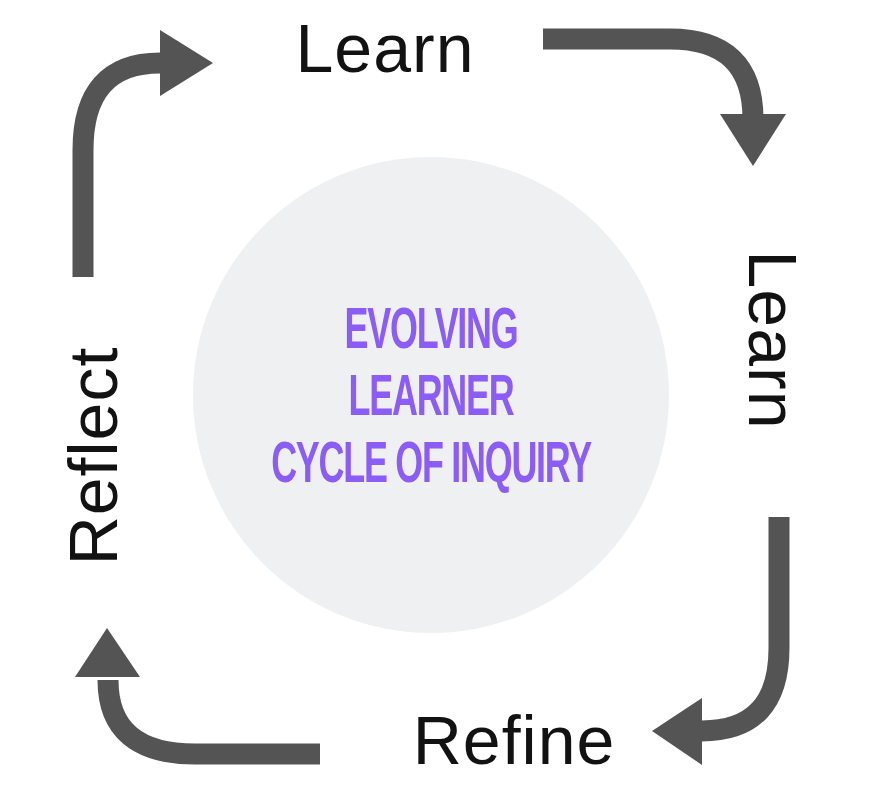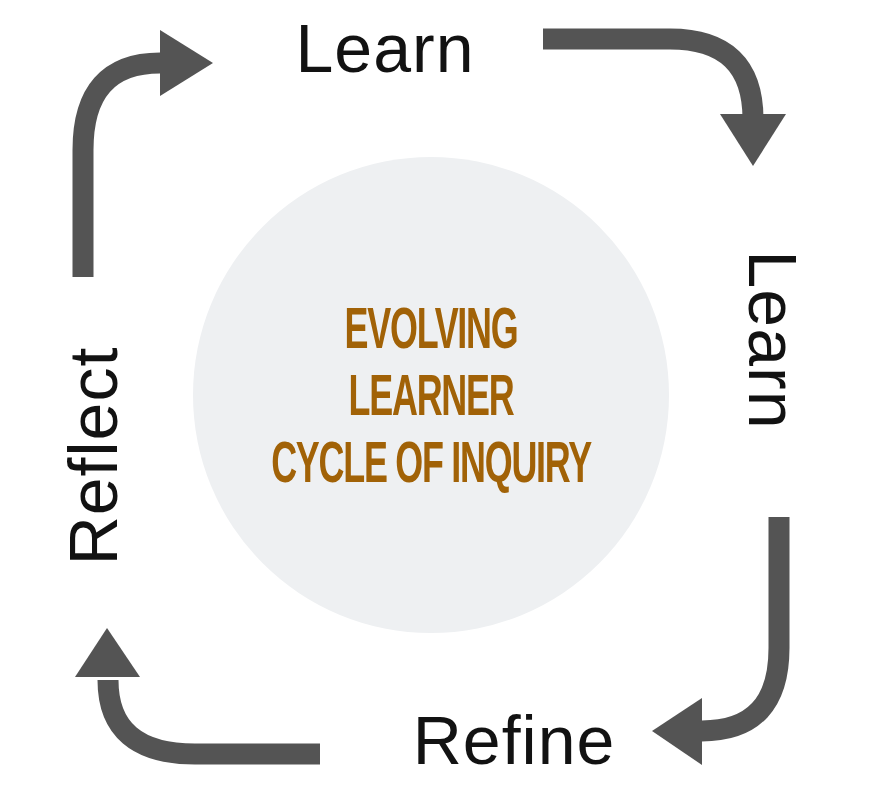--- a/index.html
+++ b/index.html
@@ -67,21 +67,21 @@
     stroke: none;
   }
 </style>
 </head>
 <body>
 
 <div class="canvas">
 
   <div class="center-circle" style="background-color: rgb(238, 240, 242);"></div>
 
-  <div class="center-text" style="color: #a16207;">
+  <div class="center-text" style="color: #8b5cf6;">
     <span class="line">EVOLVING</span>
     <span class="line">LEARNER</span>
     <span class="line">CYCLE OF INQUIRY</span>
   </div>
 
   <div class="stage-label stage-top" style="color: rgb(18, 18, 18);">Learn</div>
 
   <div class="stage-label stage-right" style="color: rgb(18, 18, 18);">Learn</div>
 
   <div class="stage-label stage-bottom" style="color: rgb(18, 18, 18); margin-left: 31px;">Refine</div>

